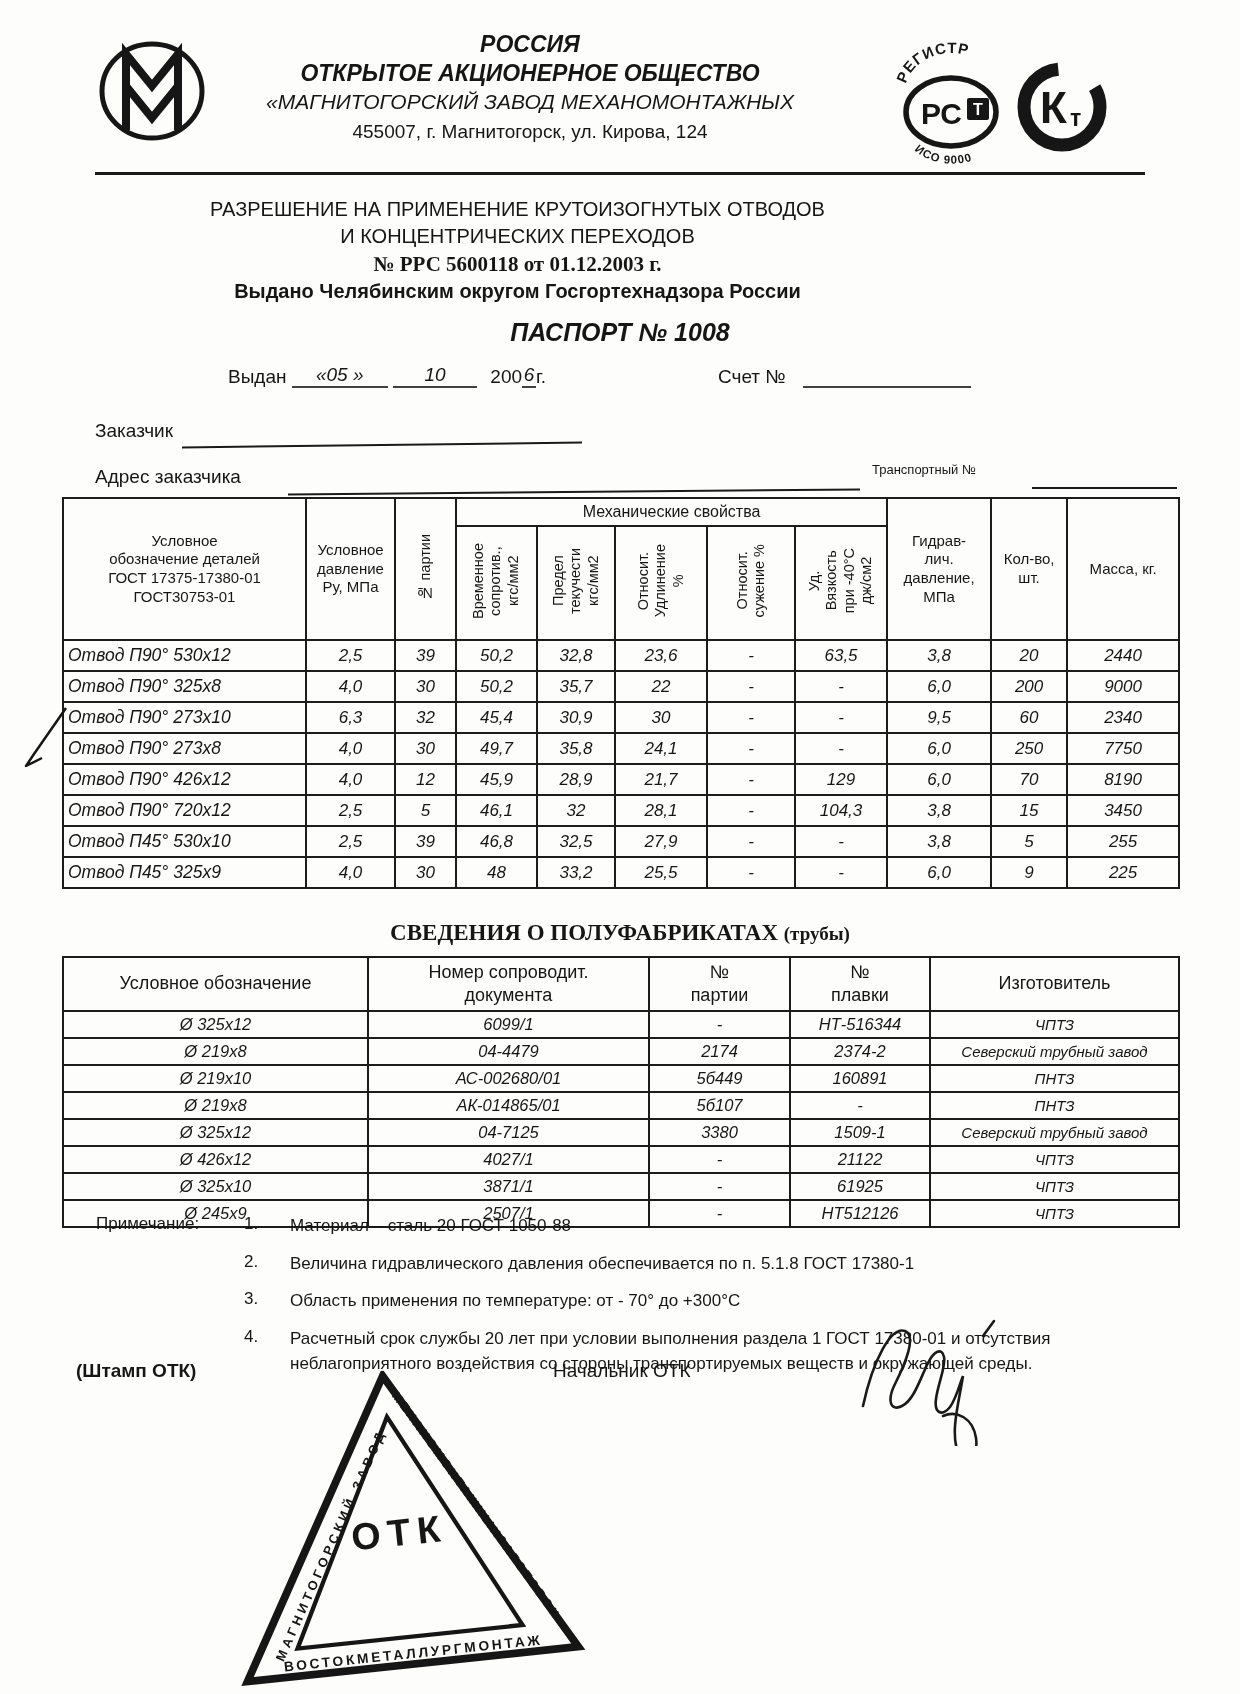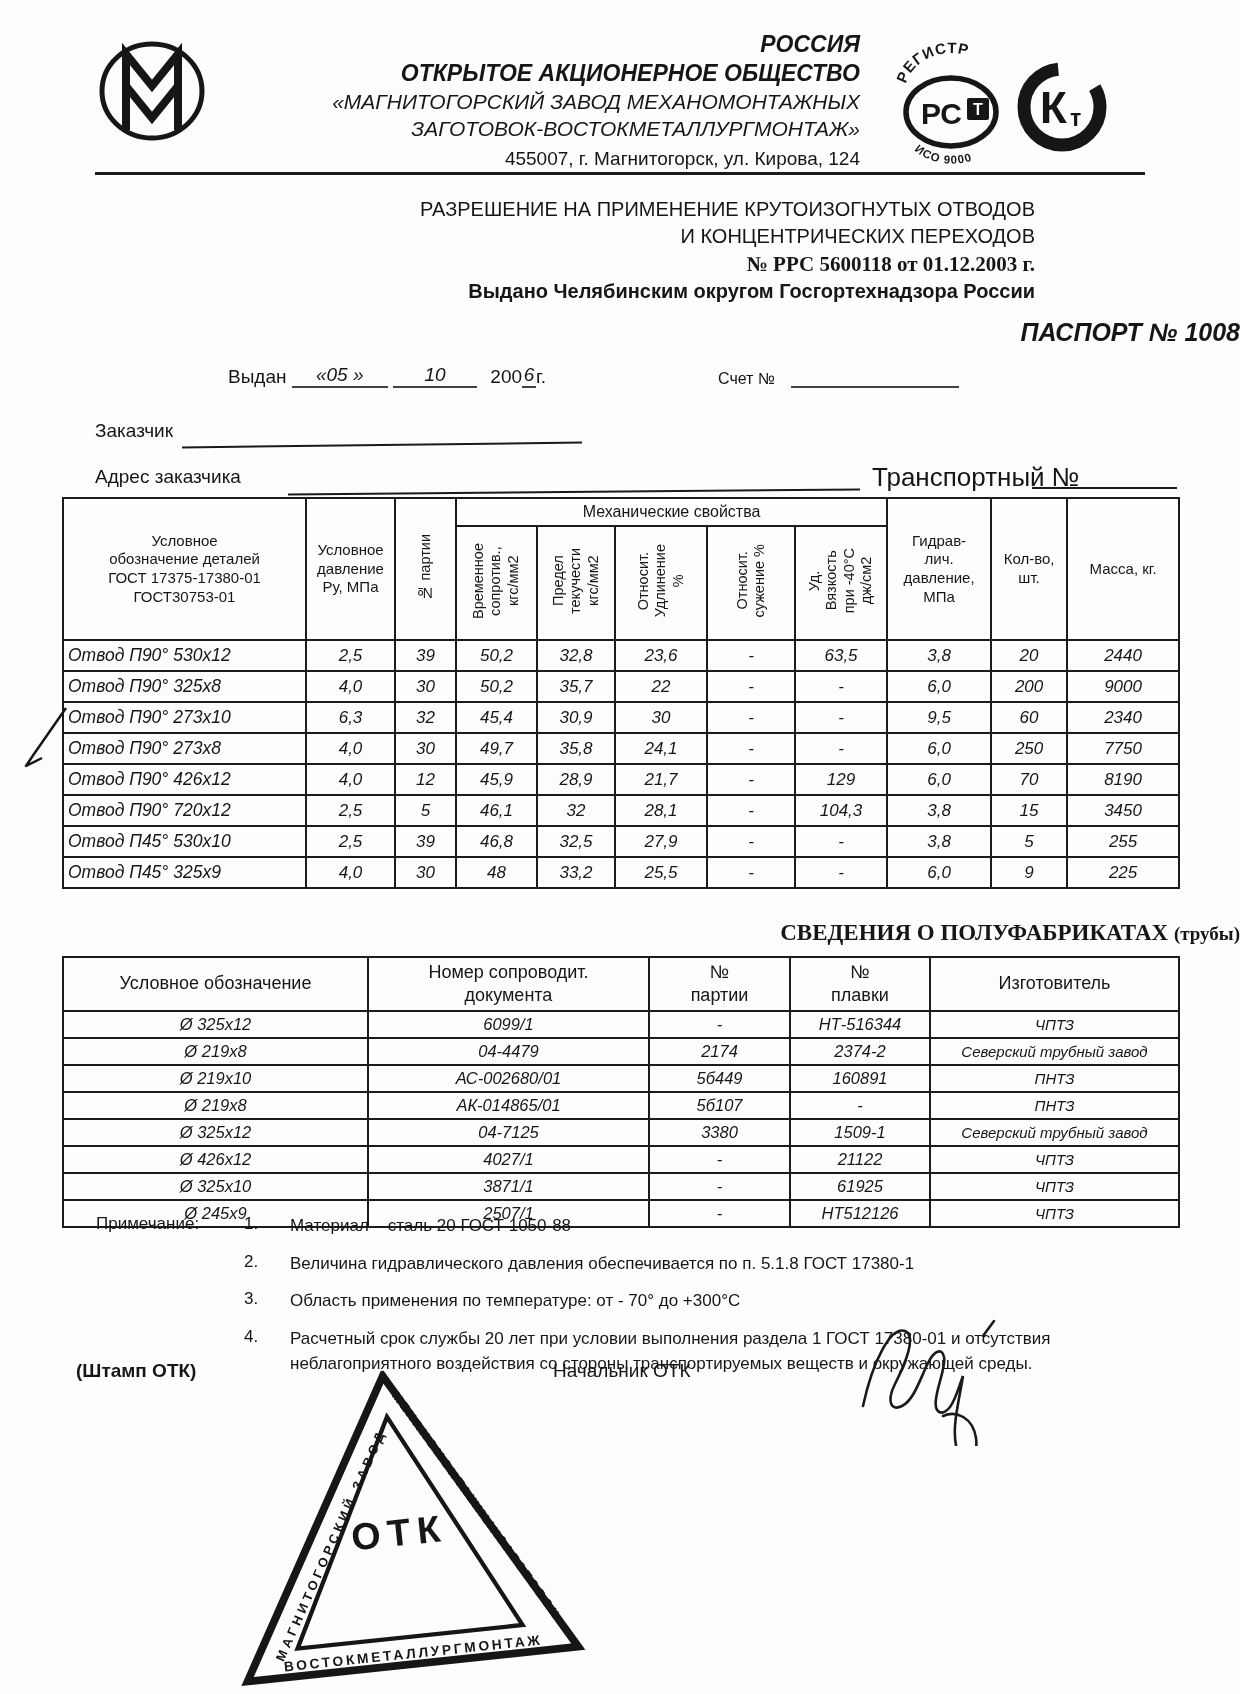--- a/index.html
+++ b/index.html
@@ -1,44 +1,44 @@
 <!DOCTYPE html>
 <html><head>
 <meta charset="utf-8">
 <style>
   html,body{margin:0;padding:0;background:#d9d9d9;}
   .page{position:relative;width:1240px;height:1694px;margin:0 auto;background:#fdfdfb;
         font-family:"Liberation Sans",sans-serif;color:#161616;overflow:hidden;}
   .abs{position:absolute;}
-  .ctr{text-align:right;}
+  .ctr{text-align:center;}
   .i{font-style:italic;}
 
   
   .org-block{left:200px;top:30px;width:660px;line-height:1.28;}
   .org-line1,.org-line2{font-size:23px;font-weight:bold;font-style:italic;}
   .org-line3,.org-line4{font-size:21px;font-style:italic;}
   .org-addr{font-size:19px;margin-top:4px;}
   .rule{left:95px;top:172px;width:1050px;height:3px;background:#1a1a1a;}
 
   
   .permit{left:0;top:196px;width:1035px;line-height:1.35;}
   .permit-1,.permit-2{font-size:20px;}
   .permit-3{font-size:21px;font-weight:bold;font-family:"Liberation Serif",serif;}
   .permit-4{font-size:20px;font-weight:bold;}
   .pass-title{left:0;top:318px;width:1240px;font-size:25px;font-weight:bold;font-style:italic;}
 
   
   .fill{display:inline-block;border-bottom:2px solid #404040;height:22px;vertical-align:bottom;text-align:center;}
   .issued{left:228px;top:364px;font-size:19px;}
-  .account{left:718px;top:364px;font-size:16px;}
+  .account{left:718px;top:364px;font-size:19px;}
   .cust-label{left:95px;top:420px;font-size:19px;}
   .cust-line{left:182px;top:444px;width:400px;height:2px;background:#1a1a1a;transform:rotate(-0.7deg);}
   .addr-label{left:95px;top:466px;font-size:19px;}
   .addr-line{left:288px;top:491px;width:572px;height:2px;background:#1a1a1a;transform:rotate(-0.5deg);}
-  .trans-label{left:872px;top:462px;font-size:26px;}
+  .trans-label{left:872px;top:462px;font-size:13px;}
   .trans-line{left:1032px;top:487px;width:145px;height:2px;background:#1a1a1a;}
 
   
   table.t{border-collapse:collapse;table-layout:fixed;width:1116px;background:#fdfdfb;}
   table.t th,table.t td{border:2px solid #1c1c1c;padding:0 3px;}
   table.t th{font-weight:normal;white-space:pre-line;vertical-align:middle;text-align:center;}
   .main{left:62px;top:497px;}
   .main thead .hgroup{height:26px;font-size:16px;}
   .main thead .h1{font-size:15px;line-height:1.25;}
   .main thead .hrot{height:112px;}
@@ -79,21 +79,20 @@
       <ellipse cx="56" cy="51" rx="50" ry="47" fill="none" stroke="#161616" stroke-width="5"></ellipse>
       <polyline points="30,60 30,14 56,46 82,14 82,60" fill="none" stroke="#161616" stroke-width="8"></polyline>
       <polyline points="30,90 30,46 56,78 82,46 82,90" fill="none" stroke="#161616" stroke-width="8"></polyline>
     </svg>
   </span>
 
   <div class="abs ctr org-block">
     <div class="org-line1">РОССИЯ</div>
     <div class="org-line2">ОТКРЫТОЕ АКЦИОНЕРНОЕ ОБЩЕСТВО</div>
     <div class="org-line3">«МАГНИТОГОРСКИЙ ЗАВОД МЕХАНОМОНТАЖНЫХ</div>
-    <div class="org-line4">ЗАГОТОВОК-ВОСТОКМЕТАЛЛУРГМОНТАЖ»</div>
     <div class="org-addr">455007, г. Магнитогорск, ул. Кирова, 124</div>
   </div>
 
   <span class="abs" style="left:893px;top:34px;">
     <svg width="118" height="136" viewBox="0 0 118 136">
       <defs>
         <path id="arcT" d="M 12,54 A 47,41 0 0 1 105,54"></path>
         <path id="arcB" d="M 16,110 A 49,38 0 0 0 102,110"></path>
       </defs>
       <text font-size="15" font-weight="bold" fill="#161616" letter-spacing="1">

